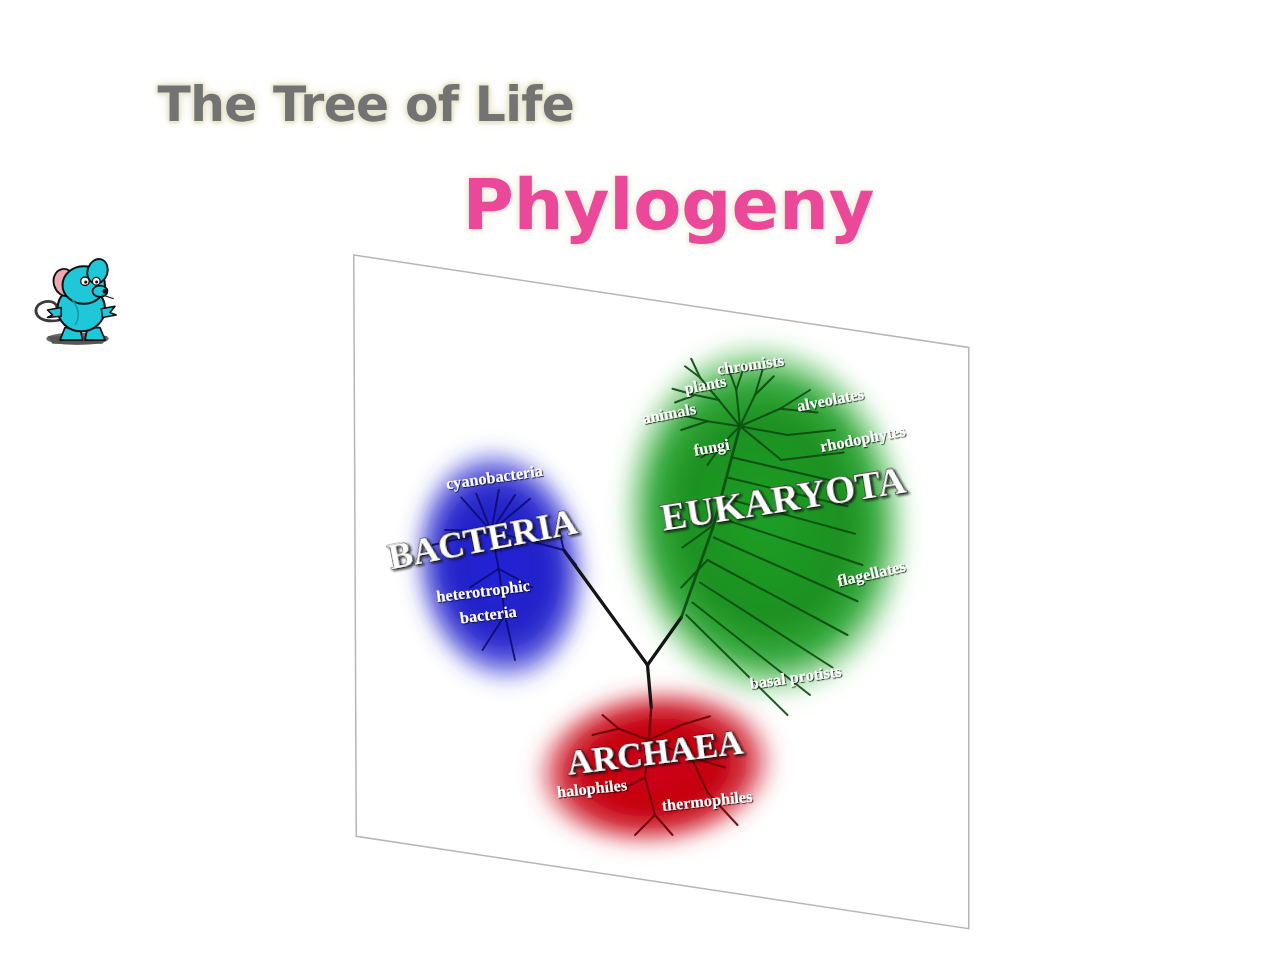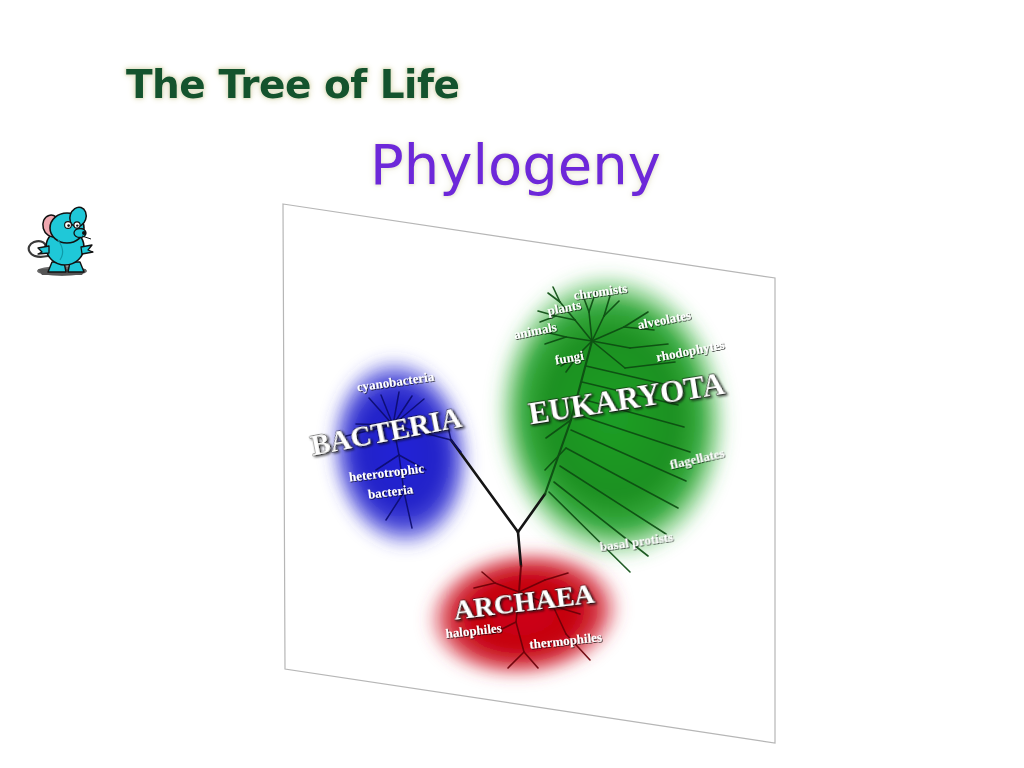--- a/index.html
+++ b/index.html
@@ -18,42 +18,42 @@
 
   
   #slide-title {
     position: absolute;
     left: 126px;
     top: 62px;
     font-family: "DejaVu Sans", sans-serif;
     font-size: 39px;
     font-weight: bold;
     letter-spacing: -0.5px;
-    color: #14532d;
+    color: #737373;
     text-shadow:
        0 0 1px #e9e8d2,
        1px 1px 2px #e9e8d2,
       -1px 1px 2px #e9e8d2,
        1px -1px 2px #e9e8d2,
       -1px -1px 2px #e9e8d2,
        0 0 6px #e9e8d2,
        0 0 9px #e9e8d2;
     white-space: nowrap;
     user-select: none;
   }
 
   #slide-subtitle {
     position: absolute;
     left: 370px;
     top: 132px;
     font-family: "DejaVu Sans", sans-serif;
     font-size: 56px;
-    font-weight: normal;
+    font-weight: bold;
     letter-spacing: 0px;
-    color: #6d28d9;
+    color: #ec4899;
     text-shadow:
        0 0 2px #f0efe2,
        1px 1px 3px #eeedde,
       -1px 1px 3px #eeedde,
        0 0 8px #ecebdb;
     white-space: nowrap;
     user-select: none;
   }
 
   

